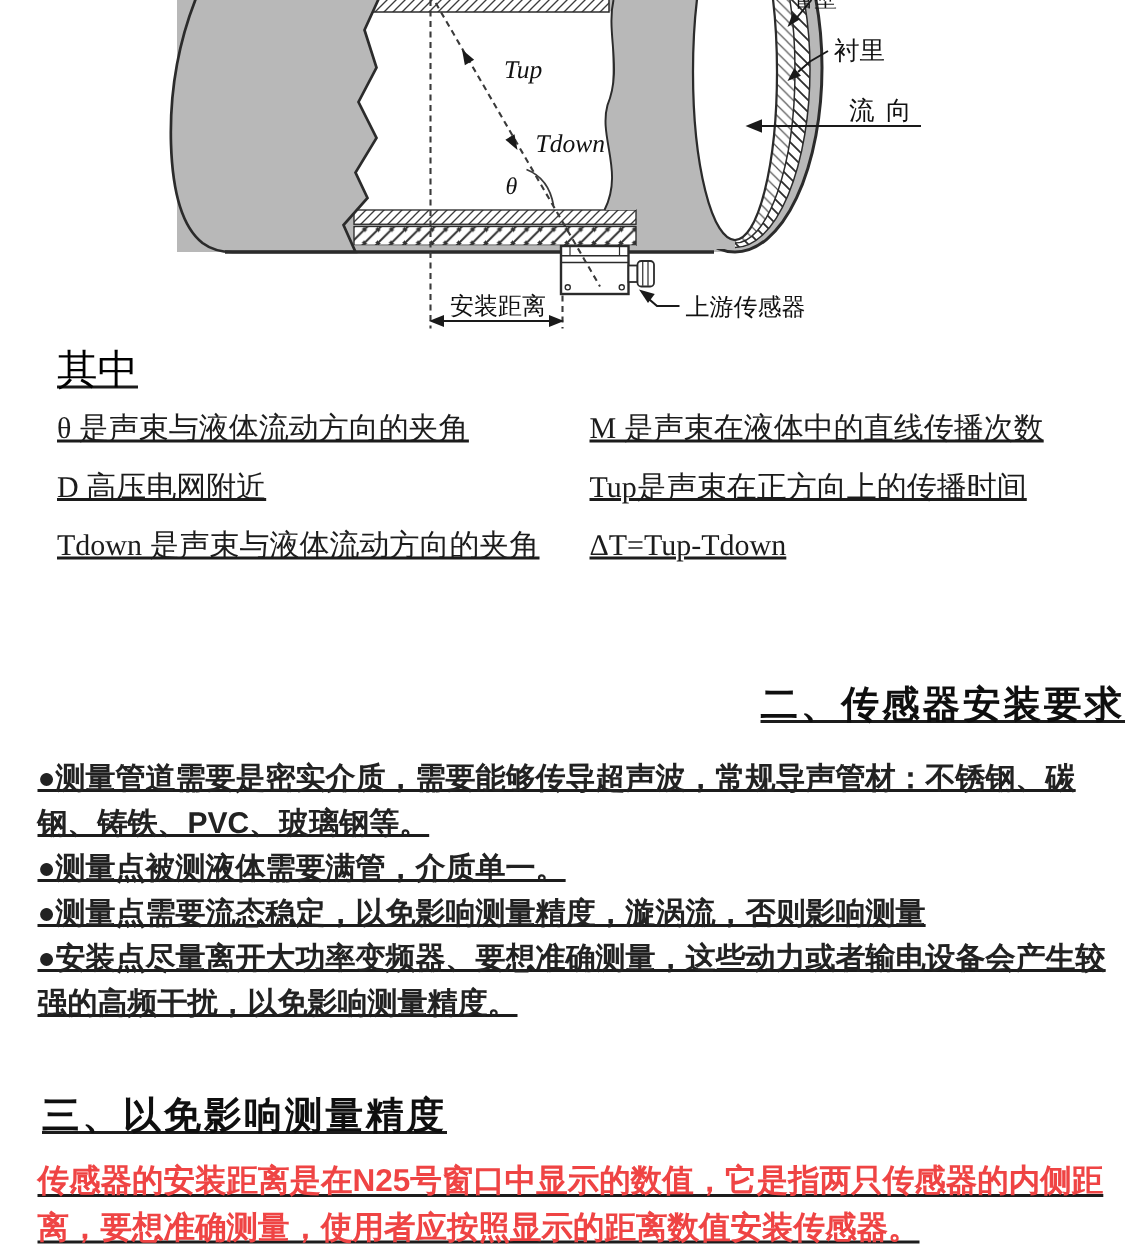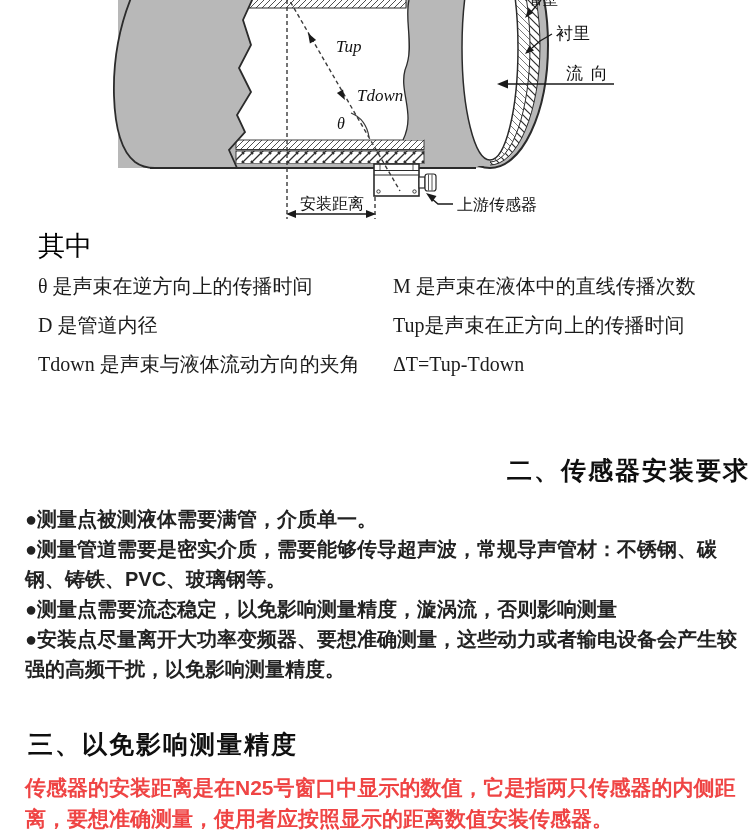--- a/index.html
+++ b/index.html
@@ -1,18 +1,18 @@
 <!DOCTYPE html>
 <html><head>
 <meta charset="utf-8">
 <style>
   html,body{margin:0;padding:0;background:#ffffff;}
   .page{
     position:relative;width:750px;height:839px;overflow:hidden;background:#fff;
-    font-family:"Liberation Sans",sans-serif;color:#1c1c1c;
+    font-family:"Liberation Sans",sans-serif;color:#1c1c1c;text-decoration:underline;
   }
   svg.diagram{display:block;width:750px;height:225px;}
   .where-intro{
     margin:9px 0 0 38px;
     font-family:"Liberation Serif",serif;
     font-size:27px;line-height:24px;color:#000000;
   }
   .defs-grid{
     display:grid;grid-template-columns:355px 1fr;row-gap:15px;
     margin:16px 12px 0 38px;
@@ -136,32 +136,32 @@
     <text x="300" y="209" font-size="16" class="svg-label">安装距离</text>
     <text x="457" y="210" font-size="16" class="svg-label">上游传感器</text>
     <text x="528" y="4" font-size="15" class="svg-label">管壁</text>
     <text x="556" y="39" font-size="17" class="svg-label">衬里</text>
     <text x="566" y="79" font-size="17" letter-spacing="1.5" class="svg-label">流 向</text>
   </svg>
 
   <div class="where-intro">其中</div>
 
   <div class="defs-grid">
-    <div>θ 是声束在逆方向上的传播时间</div>
+    <div>θ 是声束与液体流动方向的夹角</div>
     <div>M 是声束在液体中的直线传播次数</div>
-    <div>D 是管道内径</div>
+    <div>D 高压电网附近</div>
     <div>Tup是声束在正方向上的传播时间</div>
     <div>Tdown 是声束与液体流动方向的夹角</div>
     <div>ΔT=Tup-Tdown</div>
   </div>
 
   <h2 class="sec-heading s2">二、传感器安装要求</h2>
   <div class="bullet-list">
+    <div>●测量管道需要是密实介质，需要能够传导超声波，常规导声管材：不锈钢、碳钢、铸铁、PVC、玻璃钢等。</div>
     <div>●测量点被测液体需要满管，介质单一。</div>
-    <div>●测量管道需要是密实介质，需要能够传导超声波，常规导声管材：不锈钢、碳钢、铸铁、PVC、玻璃钢等。</div>
     <div>●测量点需要流态稳定，以免影响测量精度，漩涡流，否则影响测量</div>
     <div>●安装点尽量离开大功率变频器、要想准确测量，这些动力或者输电设备会产生较强的高频干扰，以免影响测量精度。</div>
   </div>
 
   <h2 class="sec-heading s3">三、以免影响测量精度</h2>
   <p class="para">传感器的安装距离是在N25号窗口中显示的数值，它是指两只传感器的内侧距离，要想准确测量，使用者应按照显示的距离数值安装传感器。</p>
 
 </div>
 
 </body></html>

